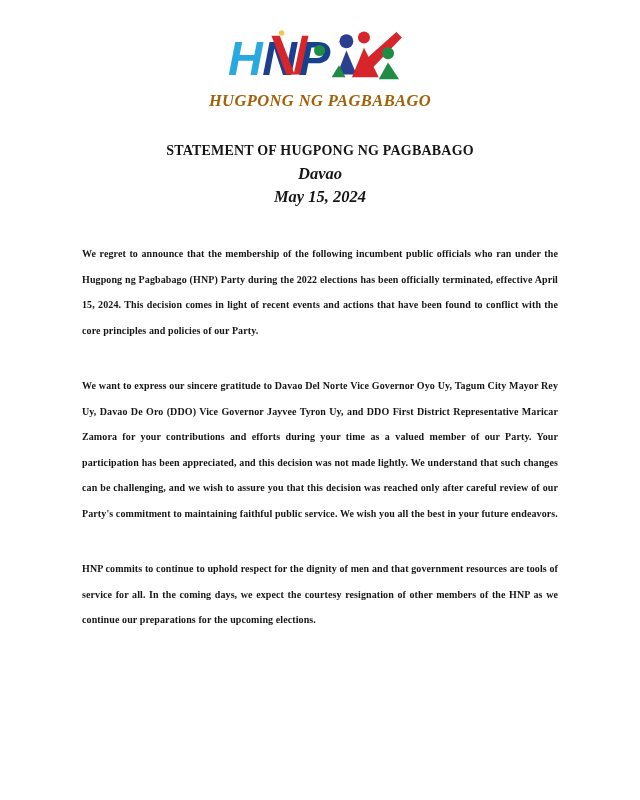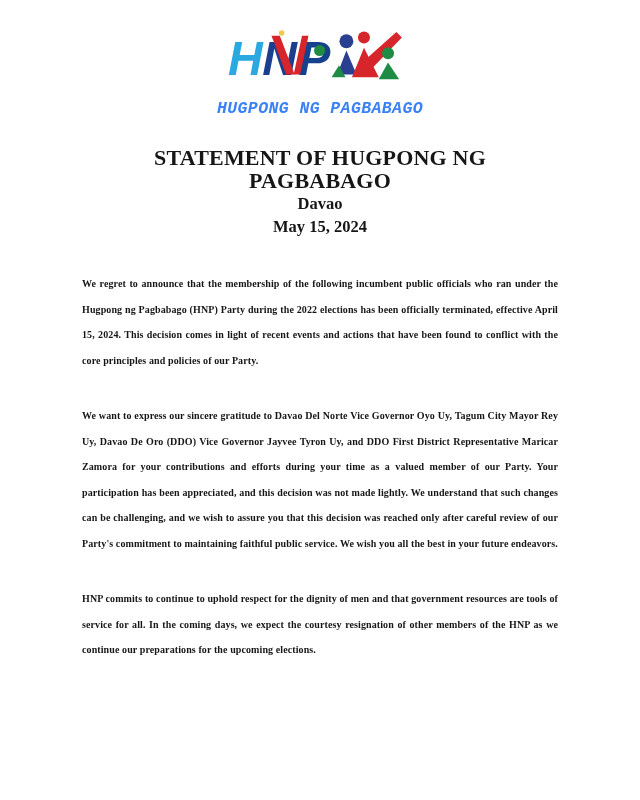--- a/index.html
+++ b/index.html
@@ -19,42 +19,43 @@
     color: #161616;
     overflow: hidden;
   }
   .logo-block {
     text-align: center;
   }
   .logo-svg {
     display: inline-block;
   }
   .wordmark {
-    margin-top: 9px;
-    font-family: Liberation Mono, monospace;
+    margin-top: 1px;
+    font-family: Liberation Serif, serif;
     font-weight: bold;
     font-style: italic;
     font-size: 16.5px;
     letter-spacing: 0.4px;
-    color: #3b82f6;
+    color: #a16207;
     text-align: center;
     white-space: nowrap;
   }
   .title-block {
     margin-top: 28px;
     text-align: center;
     font-weight: bold;
     line-height: 23px;
   }
   .doc-title {
-    font-size: 22px;
+    font-size: 14px;
     letter-spacing: 0.2px;
   }
   .doc-location, .doc-date {
     font-size: 16.5px;
+    font-style: italic;
   }
   .content {
     margin-top: 33px;
   }
   .content p {
     margin: 0 0 30px 0;
     font-size: 10px;
     font-weight: bold;
     line-height: 25.5px;
     text-align: justify;

